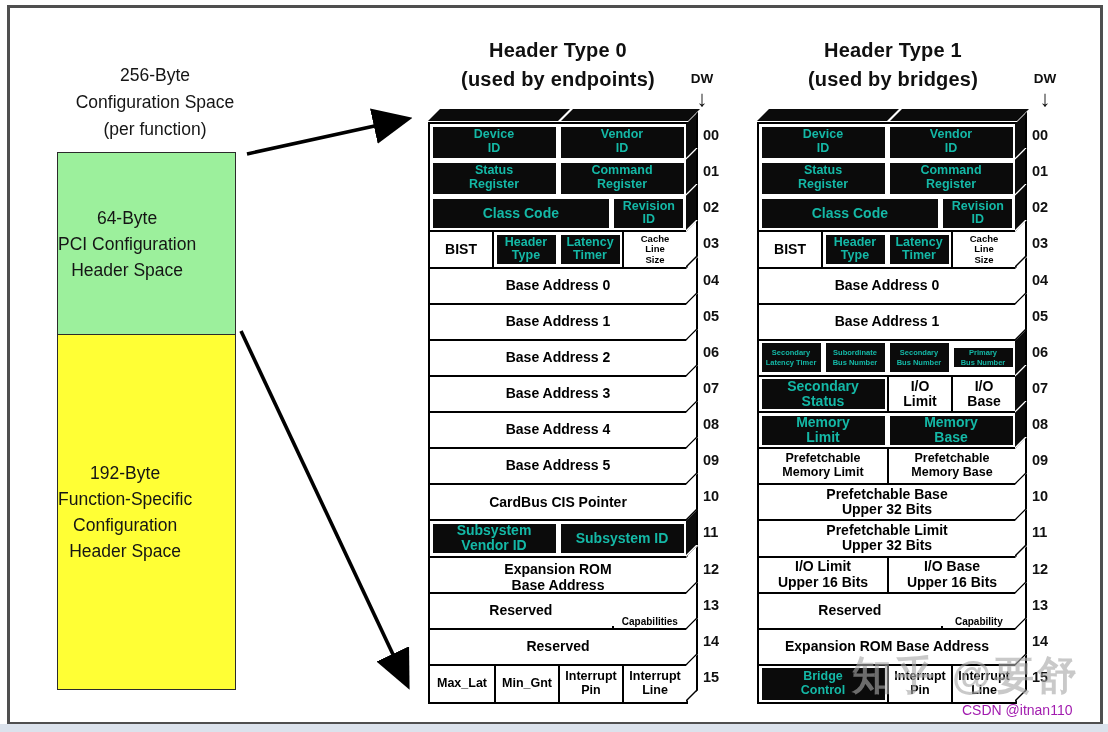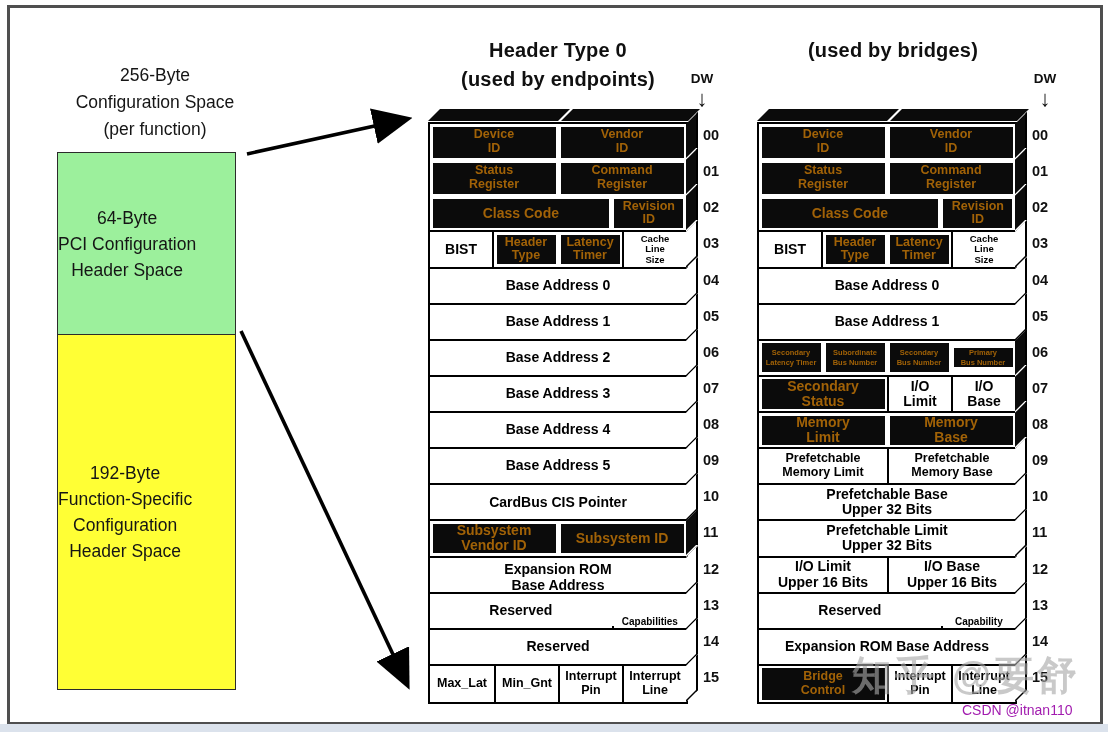--- a/index.html
+++ b/index.html
@@ -48,21 +48,21 @@
   .trow{display:flex;height:36.125px;box-sizing:border-box;position:relative;background:#fff;}
   .trow.bb{border-bottom:2px solid #000;}
   .cellw{flex:0 0 auto;display:flex;box-sizing:border-box;min-width:0;}
   .cellw.wht{
     align-items:center;justify-content:center;text-align:center;background:#fff;color:#000;
     font-weight:bold;font-size:12.5px;line-height:1.1;white-space:pre-line;
   }
   .cellw.bl{border-left:2px solid #000;}
   .cellw.br{border-right:2px solid #000;}
   .blk{
-    flex:1;margin:2.5px;background:#0b0b0b;color:#a16207;display:flex;align-items:center;justify-content:center;
+    flex:1;margin:2.5px;background:#0b0b0b;color:#14b8a6;display:flex;align-items:center;justify-content:center;
     text-align:center;font-weight:bold;font-size:12.5px;line-height:1.1;white-space:pre-line;min-width:0;
   }
   .s-lg{font-size:14px !important;}
   .s-sm{font-size:10px !important;line-height:1.1 !important;margin-top:32px;}
   .s-xs{font-size:9.5px !important;line-height:1.1 !important;}
   .s-xxs{font-size:7.5px !important;line-height:1.25 !important;}
   .strip{
     position:absolute;left:100%;width:12px;height:36.125px;box-sizing:border-box;
     transform:skewY(-45deg);transform-origin:0 0;background:#fff;
     border-bottom:2px solid #000;border-right:2px solid #000;
@@ -108,20 +108,21 @@
   </defs>
   <line x1="247" y1="154" x2="402" y2="120" stroke="#000" stroke-width="3.6" marker-end="url(#ah)"></line>
   <line x1="241" y1="331" x2="405" y2="680" stroke="#000" stroke-width="3.6" marker-end="url(#ah)"></line>
 </svg>
 
 <div class="ttl" style="left:417px">
   <div class="t1">Header Type 0</div>
   <div class="t2">(used by endpoints)</div>
 </div>
 <div class="ttl" style="left:752px">
+  <div class="t1">Header Type 1</div>
   <div class="t2">(used by bridges)</div>
 </div>
 
 <div class="dwh" style="left:685px">
   <div class="dwt">DW</div>
   <div class="dwa">↓</div>
 </div>
 <div class="dwh" style="left:1028px">
   <div class="dwt">DW</div>
   <div class="dwa">↓</div>

